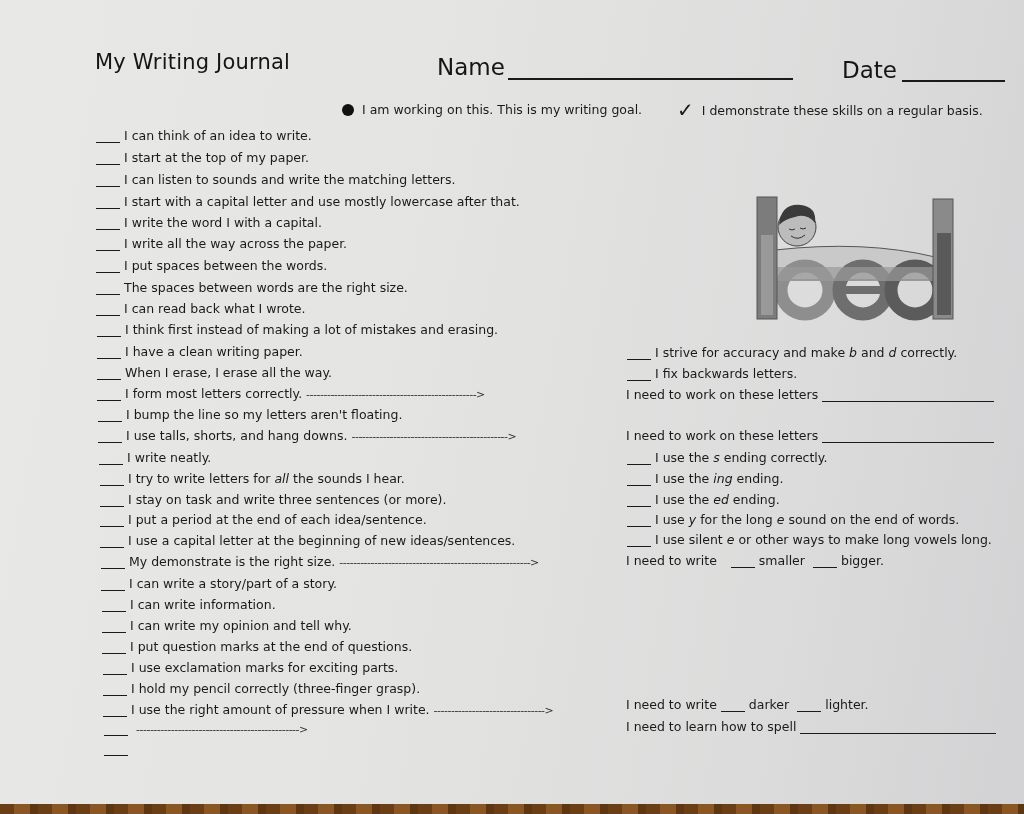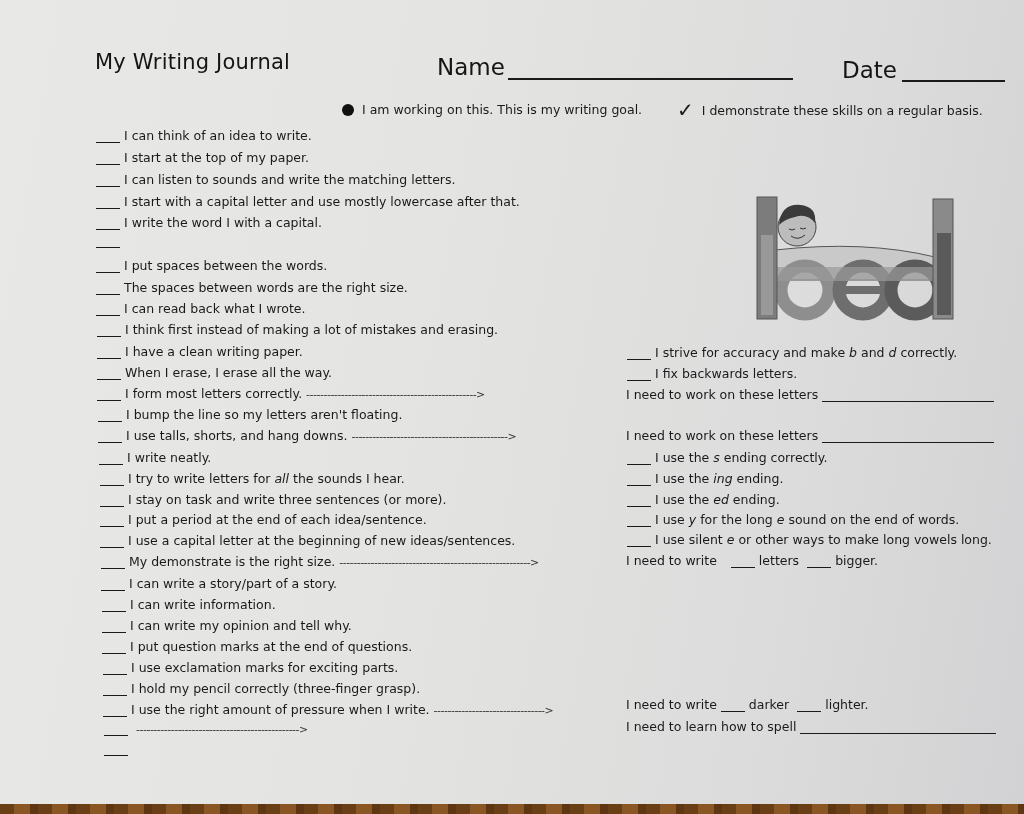--- a/index.html
+++ b/index.html
@@ -80,20 +80,21 @@
   <div class="row" style="left:96px;top:194px">
       <span class="blank"></span>
       <span>I start with a capital letter and use mostly lowercase after that.</span>
     </div>
   <div class="row" style="left:96px;top:215px">
       <span class="blank"></span>
       <span>I write the word I with a capital.</span>
     </div>
   <div class="row" style="left:96px;top:236px">
       <span class="blank"></span>
+      <span>I write all the way across the paper.</span>
     </div>
   <div class="row" style="left:96px;top:258px">
       <span class="blank"></span>
       <span>I put spaces between the words.</span>
     </div>
   <div class="row" style="left:96px;top:280px">
       <span class="blank"></span>
       <span>The spaces between words are the right size.</span>
     </div>
   <div class="row" style="left:96px;top:301px">
@@ -245,21 +246,21 @@
   <span class="blank"></span>
   <span id="y-long-e">I use <span class="ital">y</span> for the long <span class="ital">e</span> sound on the end of words.</span>
 </div>
 <div class="row" style="left:627px;top:532px">
   <span class="blank"></span>
   <span id="silent-e">I use silent <span class="ital">e</span> or other ways to make long vowels long.</span>
 </div>
 <div class="row" style="left:626px;top:553px">
   <span>I need to write</span>
   <span class="blank" style="margin-left:14px"></span>
-  <span>letters</span>
+  <span>smaller</span>
   <span class="blank" style="margin-left:8px"></span>
   <span>bigger.</span>
 </div>
 <div class="row" style="left:626px;top:697px">
   <span>I need to write</span>
   <span class="blank" style="margin-left:4px"></span>
   <span>darker</span>
   <span class="blank" style="margin-left:8px"></span>
   <span>lighter.</span>
 </div>

